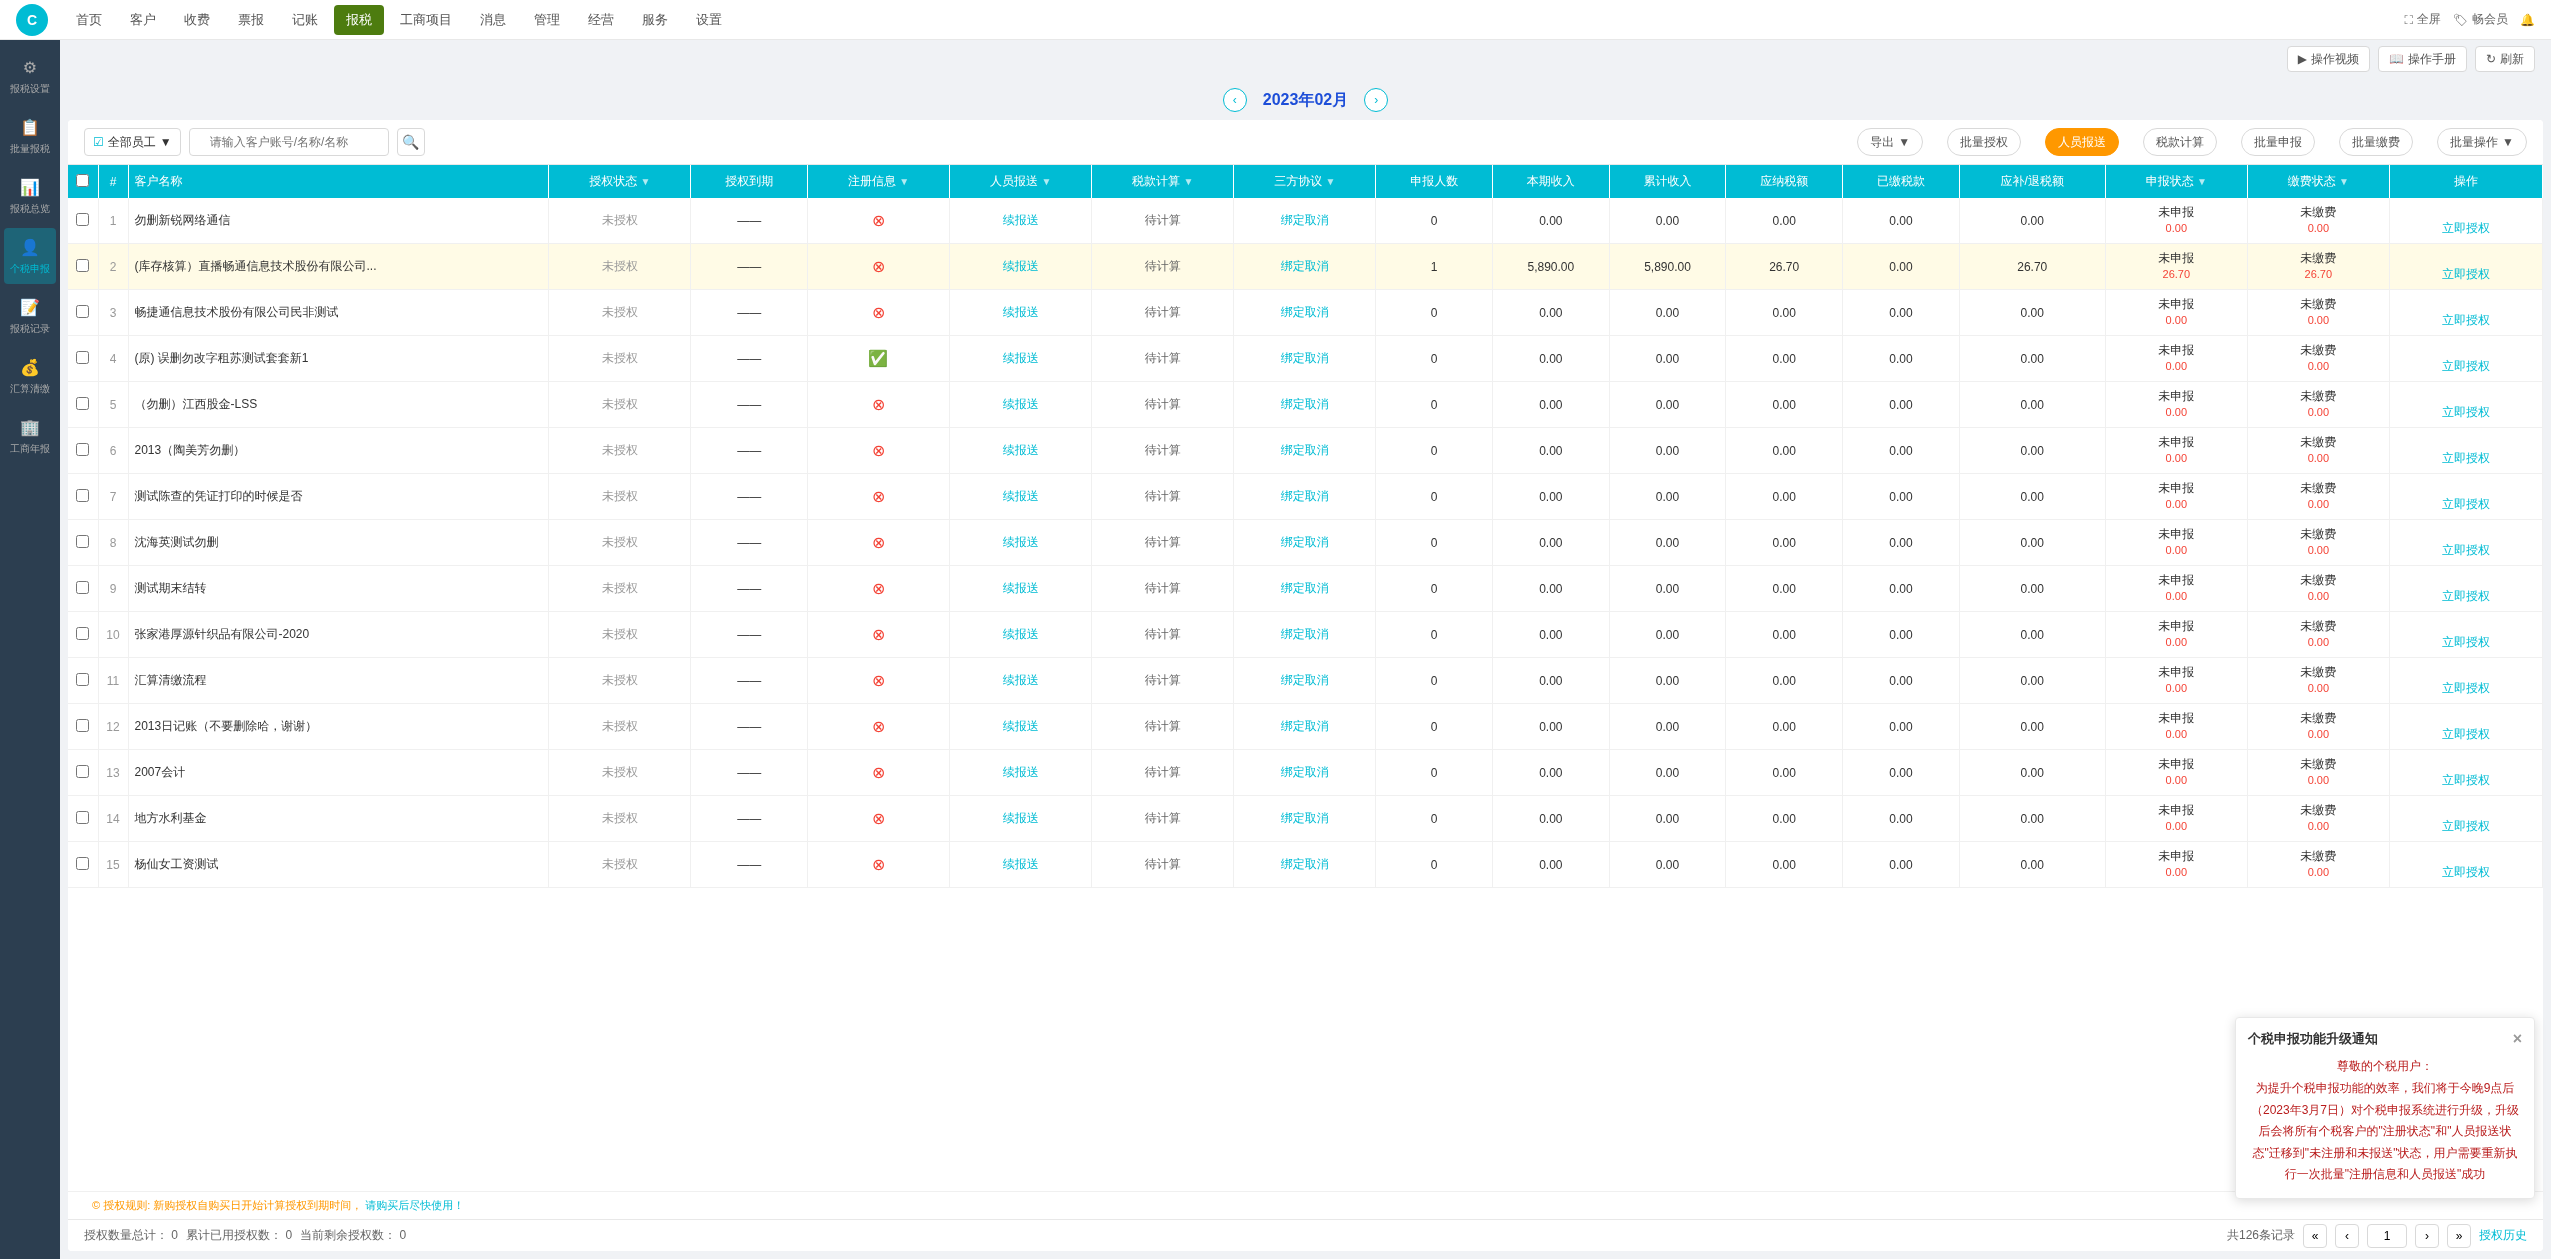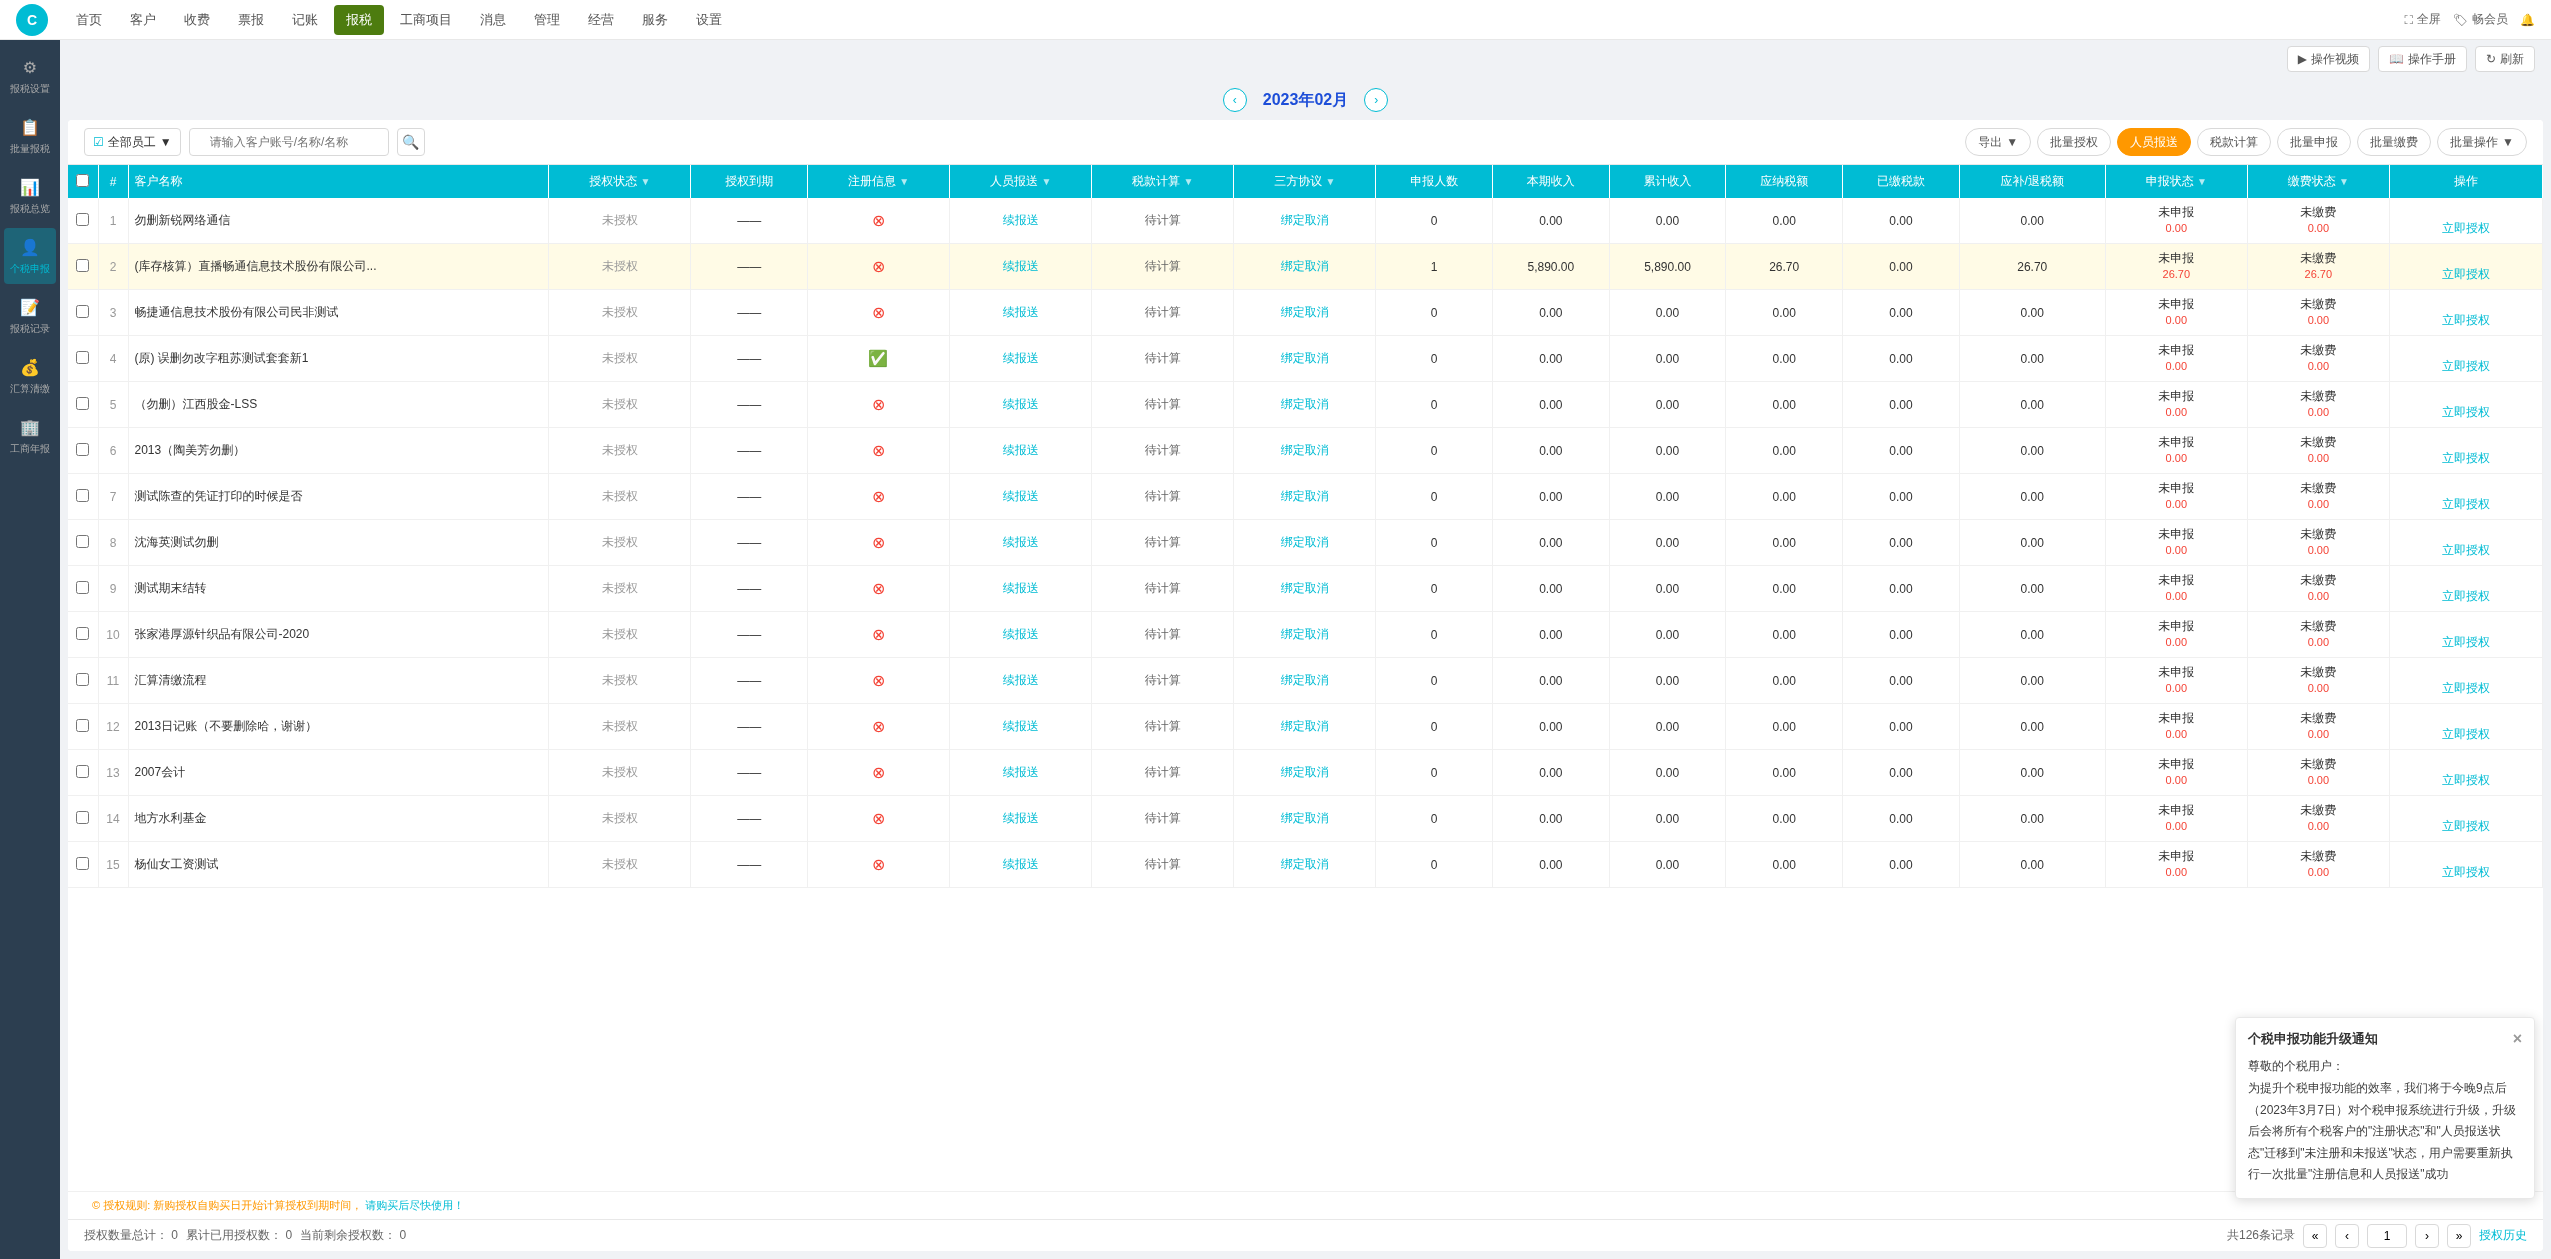--- a/index.html
+++ b/index.html
@@ -165,20 +165,21 @@
       height: 28px;
       padding: 0 12px;
       border: 1px solid #d9d9d9;
       border-radius: 14px;
       background: #fff;
       font-size: 12px;
       cursor: pointer;
       display: flex; align-items: center; gap: 4px;
       color: #555;
       white-space: nowrap;
+      margin-left: 18px;
     }
     .toolbar-btn.primary {
       background: #ff9800;
       border-color: #ff9800;
       color: #fff;
     }
 
     
     .table-wrap {
       flex: 1;
@@ -274,22 +275,23 @@
     }
     .popup-header {
       display: flex; justify-content: space-between; align-items: center;
       margin-bottom: 8px;
       font-size: 13px; font-weight: bold; color: #333;
     }
     .popup-close {
       cursor: pointer; color: #999; font-size: 16px;
     }
     .popup-body {
-      color: #404040;
+      color: #b91c1c;
       line-height: 1.8;
+      text-align: center;
     }
 
     
     input[type="checkbox"] { cursor: pointer; }
 
     
     .top-action-area {
       display: flex;
       justify-content: flex-end;
       padding: 6px 16px 4px;

